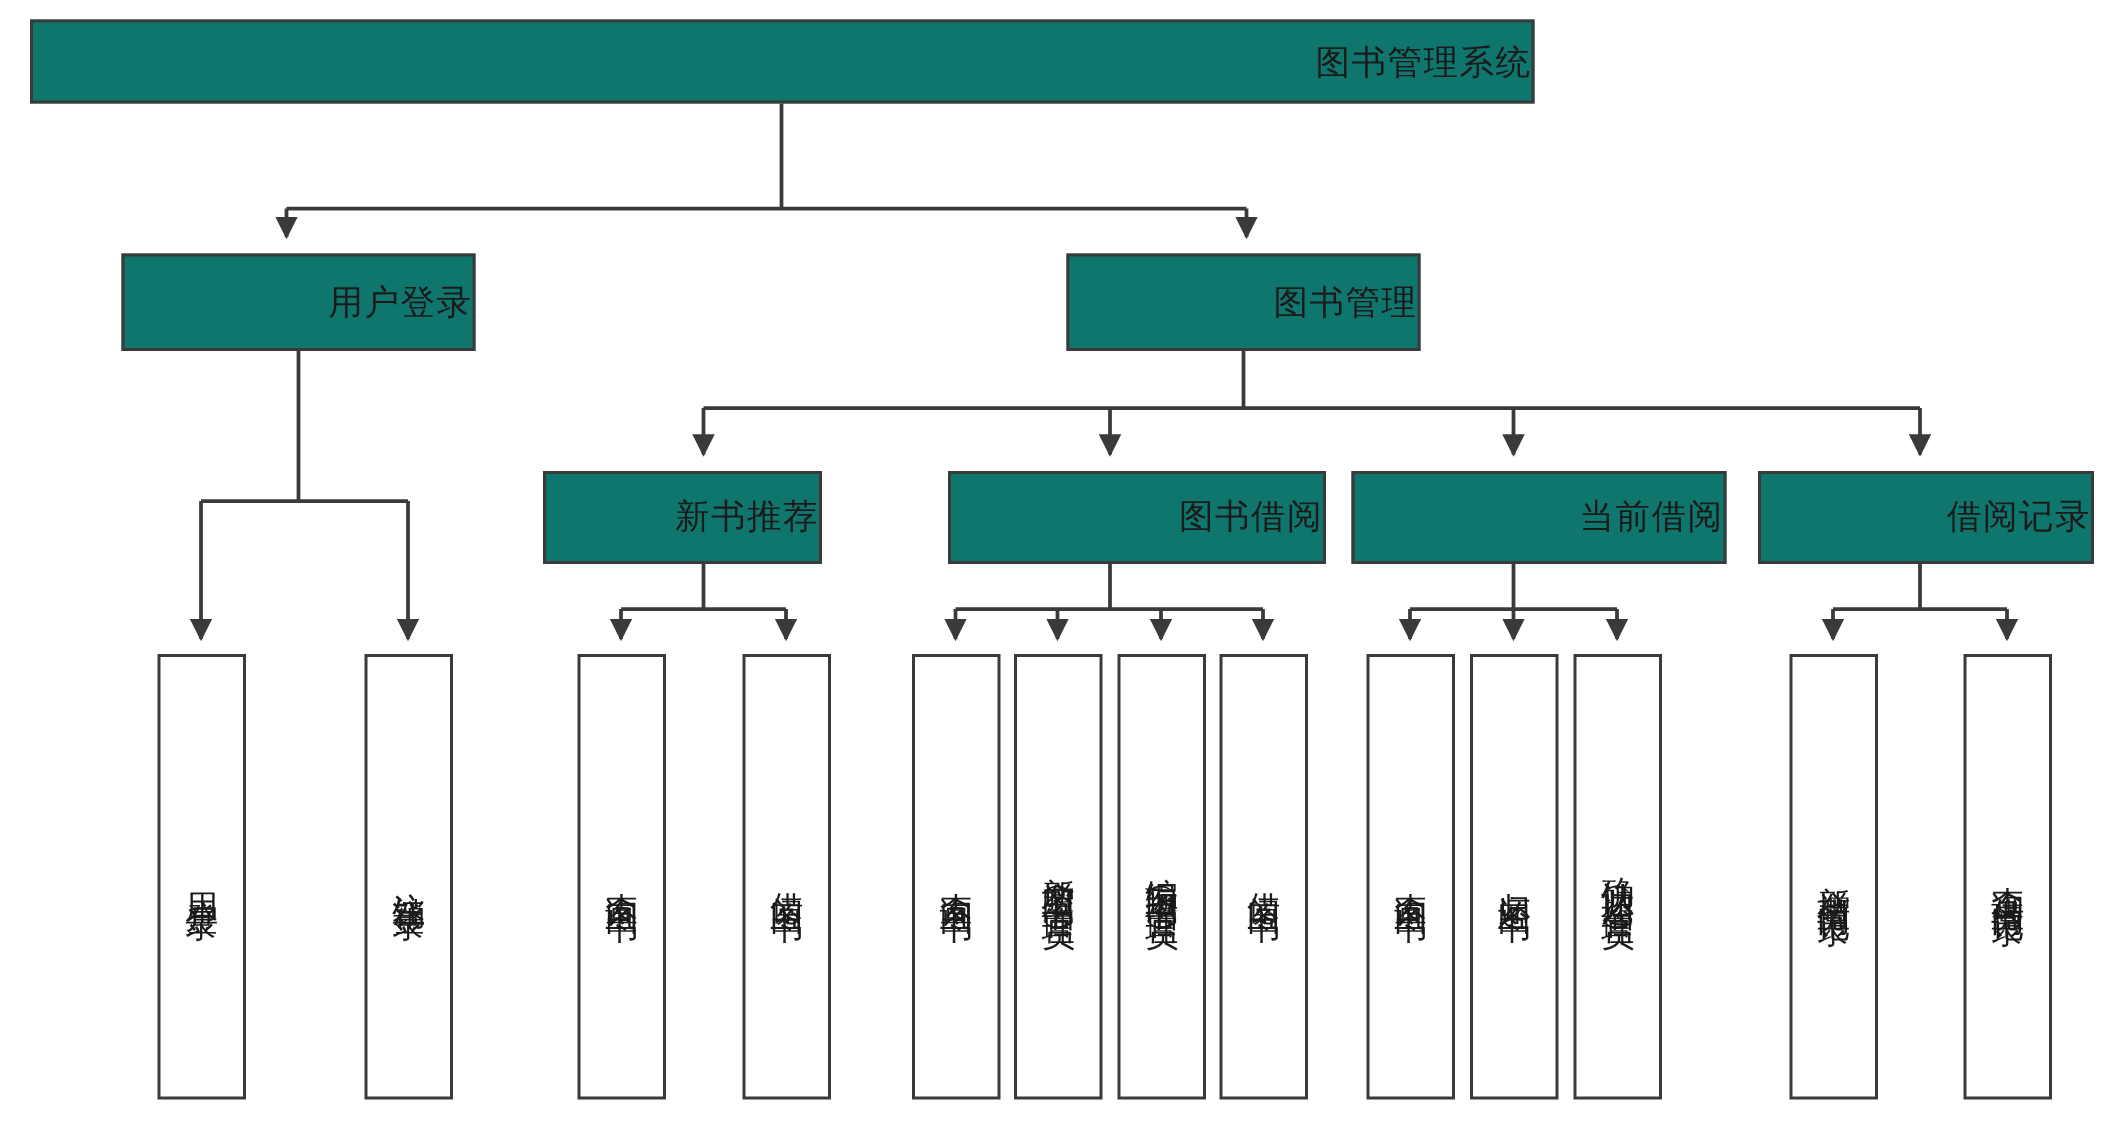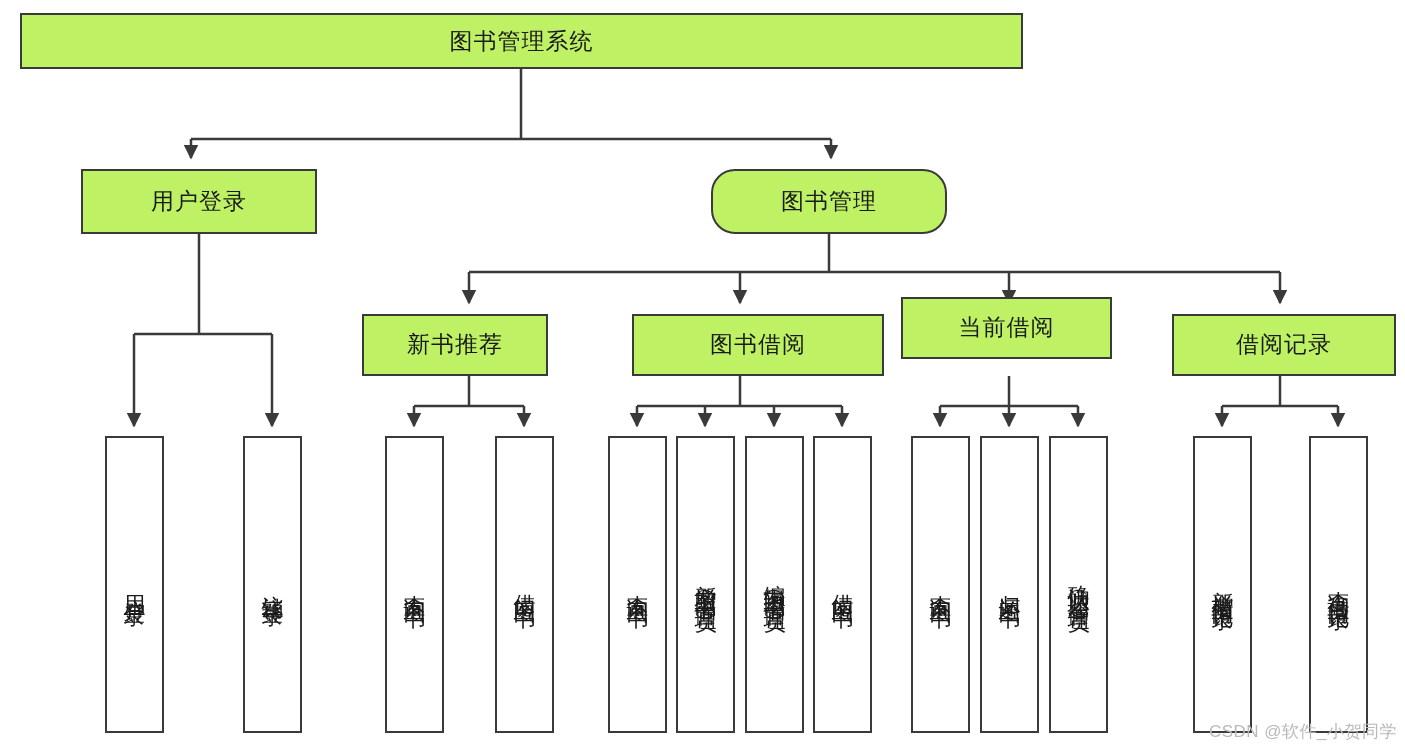--- a/index.html
+++ b/index.html
@@ -22,24 +22,24 @@
     left: 0;
     top: 0;
     width: 1405px;
     height: 747px;
     pointer-events: none;
   }
   .node {
     position: absolute;
     box-sizing: border-box;
     border: 2.5px solid #3a3a3a;
-    background: #bef264;
+    background: #0f766e;
     display: flex;
     align-items: center;
-    justify-content: center;
+    justify-content: flex-end;
     color: #1a1a1a;
   }
   .node-h {
     font-size: 23px;
     letter-spacing: 1px;
     line-height: 1.1;
     white-space: nowrap;
   }
   .node-root {
     font-size: 23px;
@@ -130,31 +130,31 @@
     </g>
   </svg>
 
   <div class="node node-root" style="left:20px; top:13px; width:1003px; height:56px;">
     <span>图书管理系统</span>
   </div>
 
   <div class="node node-h" style="left:81px; top:169px; width:236px; height:65px;">
     <span>用户登录</span>
   </div>
-  <div class="node node-h" style="left:711px; top:169px; width:236px; height:65px;border-radius:24px;">
+  <div class="node node-h" style="left:711px; top:169px; width:236px; height:65px;">
     <span>图书管理</span>
   </div>
 
   <div class="node node-h" style="left:362px; top:314px; width:186px; height:62px;">
     <span>新书推荐</span>
   </div>
   <div class="node node-h" style="left:632px; top:314px; width:252px; height:62px;">
     <span>图书借阅</span>
   </div>
-  <div class="node node-h" style="left:901px; top:297px; width:211px; height:62px;">
+  <div class="node node-h" style="left:901px; top:314px; width:250px; height:62px;">
     <span>当前借阅</span>
   </div>
   <div class="node node-h" style="left:1172px; top:314px; width:224px; height:62px;">
     <span>借阅记录</span>
   </div>
 
   <div class="leaf" style="left:105px; top:436px; width:59px; height:297px;">
     <span class="leaf-text">用户登录</span>
   </div>
   <div class="leaf" style="left:243px; top:436px; width:59px; height:297px;">
@@ -191,15 +191,14 @@
     <span class="leaf-text">确认归还（管理员）</span>
   </div>
 
   <div class="leaf" style="left:1193px; top:436px; width:59px; height:297px;">
     <span class="leaf-text">新增借阅记录</span>
   </div>
   <div class="leaf" style="left:1309px; top:436px; width:59px; height:297px;">
     <span class="leaf-text">查询借阅记录</span>
   </div>
 
-  <div class="watermark">CSDN @软件_小贺同学</div>
 
 </div>
 
 </body></html>

